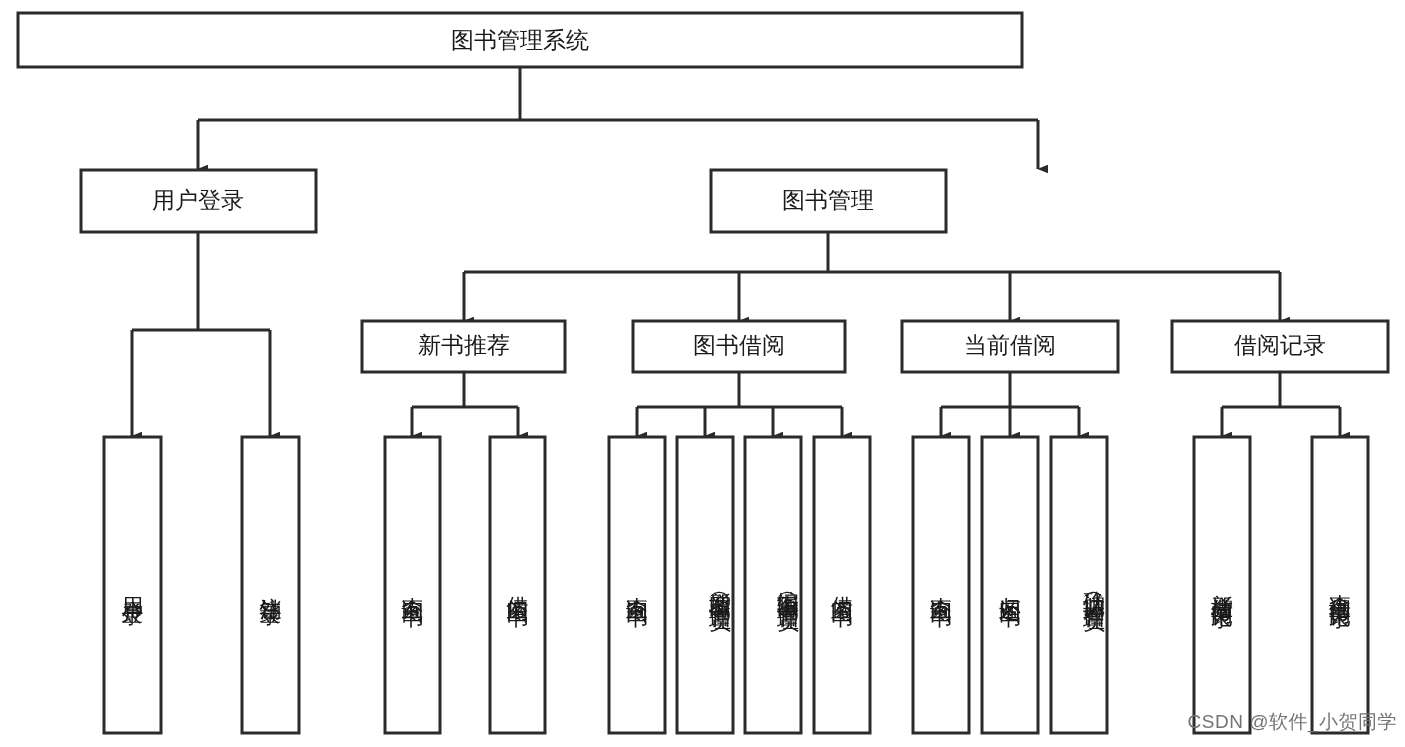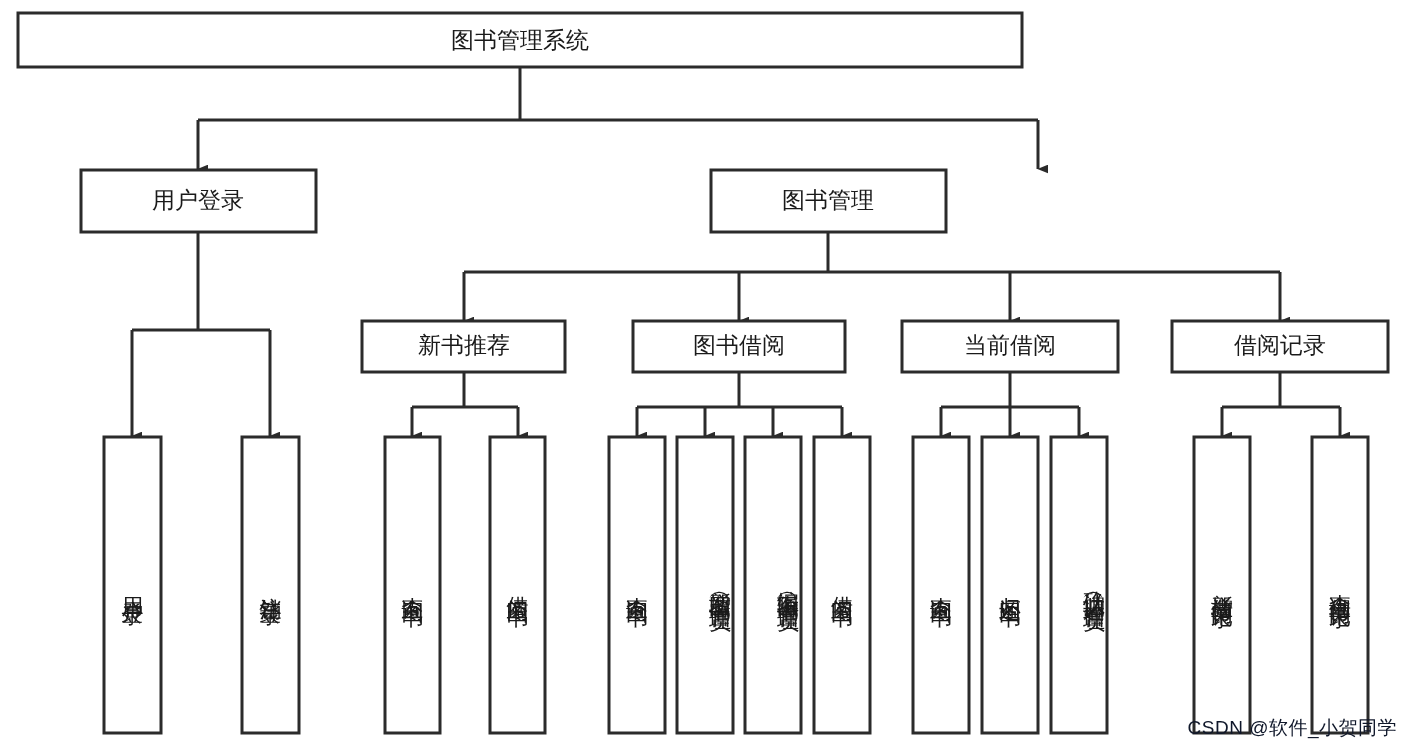--- a/index.html
+++ b/index.html
@@ -61,24 +61,24 @@
     white-space: nowrap;
     pointer-events: none;
     user-select: none;
   }
   .leaf-label.centered {
     align-items: center;
   }
   .watermark {
     position: absolute;
     right: 8px;
-    bottom: 6px;
+    bottom: 12px;
     font-family: "Liberation Sans", "DejaVu Sans", sans-serif;
     font-size: 19px;
-    color: #0f172a;
+    color: #737373;
     letter-spacing: 0.5px;
     white-space: nowrap;
     user-select: none;
     text-align: right;
   }
 </style>
 </head>
 <body>
 
 <div id="diagram-root">

